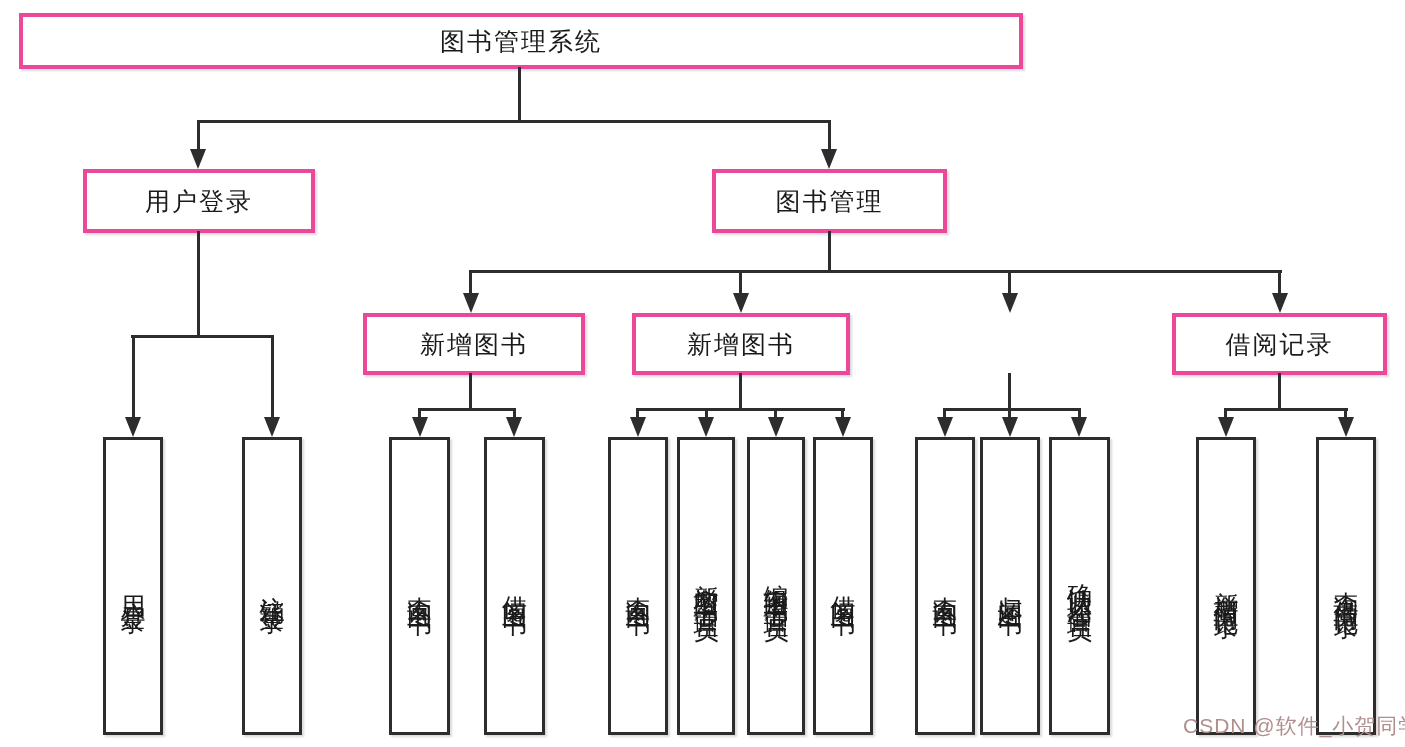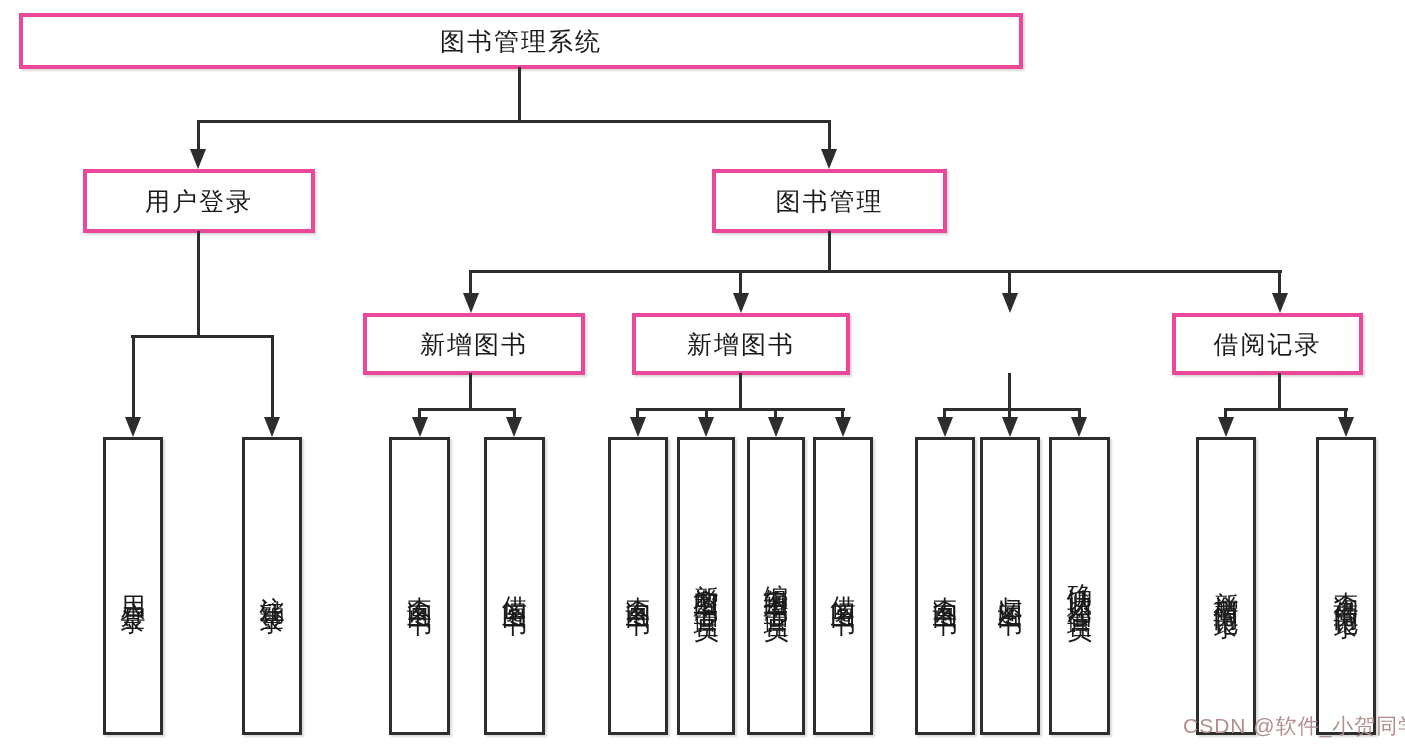--- a/index.html
+++ b/index.html
@@ -71,21 +71,21 @@
   <div class="box" style="left:712px;top:169px;width:235px;height:64px;">
     <span>图书管理</span>
   </div>
 
   <div class="box" style="left:363px;top:313px;width:222px;height:62px;">
     <span>新增图书</span>
   </div>
   <div class="box" style="left:632px;top:313px;width:218px;height:62px;">
     <span>新增图书</span>
   </div>
-  <div class="box" style="left:1172px;top:313px;width:191px;height:62px;">
+  <div class="box" style="left:1172px;top:313px;width:215px;height:62px;">
     <span>借阅记录</span>
   </div>
 
   <div class="leaf" style="left:103px;width:60px;">
     <span class="vtext">用户登录</span>
   </div>
   <div class="leaf" style="left:242px;width:60px;">
     <span class="vtext">注销登录</span>
   </div>
   <div class="leaf" style="left:389px;width:61px;">

